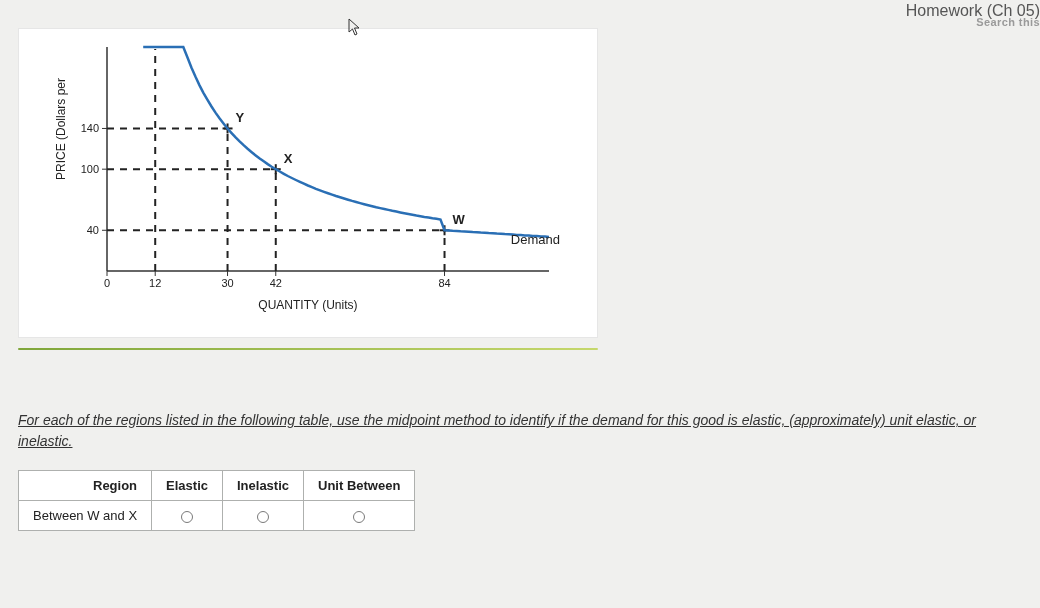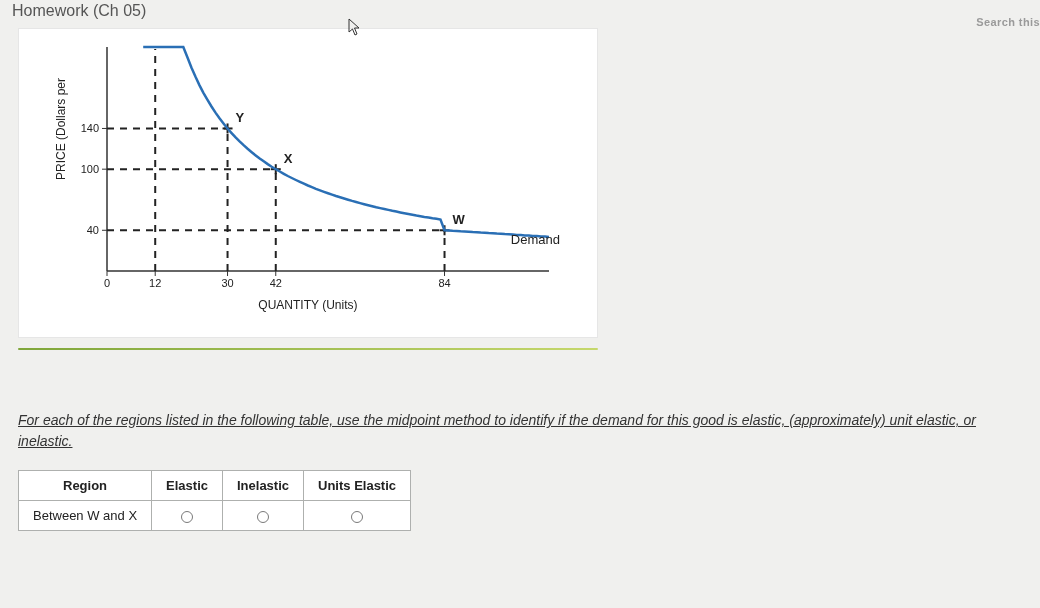--- a/index.html
+++ b/index.html
@@ -10,20 +10,21 @@
     height: 608px;
     overflow: hidden;
     color: #333;
     position: relative;
   }
   .page-title {
     font-size: 16px;
     color: #555;
     padding: 2px 0 8px 12px;
     font-weight: 400;
+    text-align: right;
   }
   .content {
     padding: 0 12px;
   }
   .chart-panel {
     background: #fff;
     border: 1px solid #e6e6e6;
     width: 580px;
     padding: 10px 10px 18px 10px;
     margin-bottom: 10px;
@@ -53,21 +54,21 @@
   }
   table.answer {
     border-collapse: collapse;
     margin-left: 6px;
     font-size: 13px;
     color: #222;
   }
   table.answer th, table.answer td {
     border: 1px solid #aeb0ae;
     padding: 7px 14px;
-    text-align: center;
+    text-align: right;
     background: #fff;
   }
   table.answer th {
     font-weight: 700;
   }
   table.answer td.center, table.answer th.center {
     text-align: center;
     margin-top: 48px;
   }
   .radio {
@@ -161,21 +162,21 @@
   <div class="divider"></div>
 
   <p class="instruction">For each of the regions listed in the following table, use the midpoint method to identify if the demand for this good is elastic, (approximately) unit elastic, or inelastic.</p>
 
   <table class="answer">
     <thead>
       <tr>
         <th>Region</th>
         <th class="center">Elastic</th>
         <th class="center">Inelastic</th>
-        <th class="center">Units Elastic</th>
+        <th class="center">Unit Between</th>
       </tr>
     </thead>
     <tbody>
       <tr>
         <td>Between W and X</td>
         <td class="center"><span class="radio"></span></td>
         <td class="center"><span class="radio"></span></td>
         <td class="center"><span class="radio"></span></td>
       </tr>
     </tbody>

